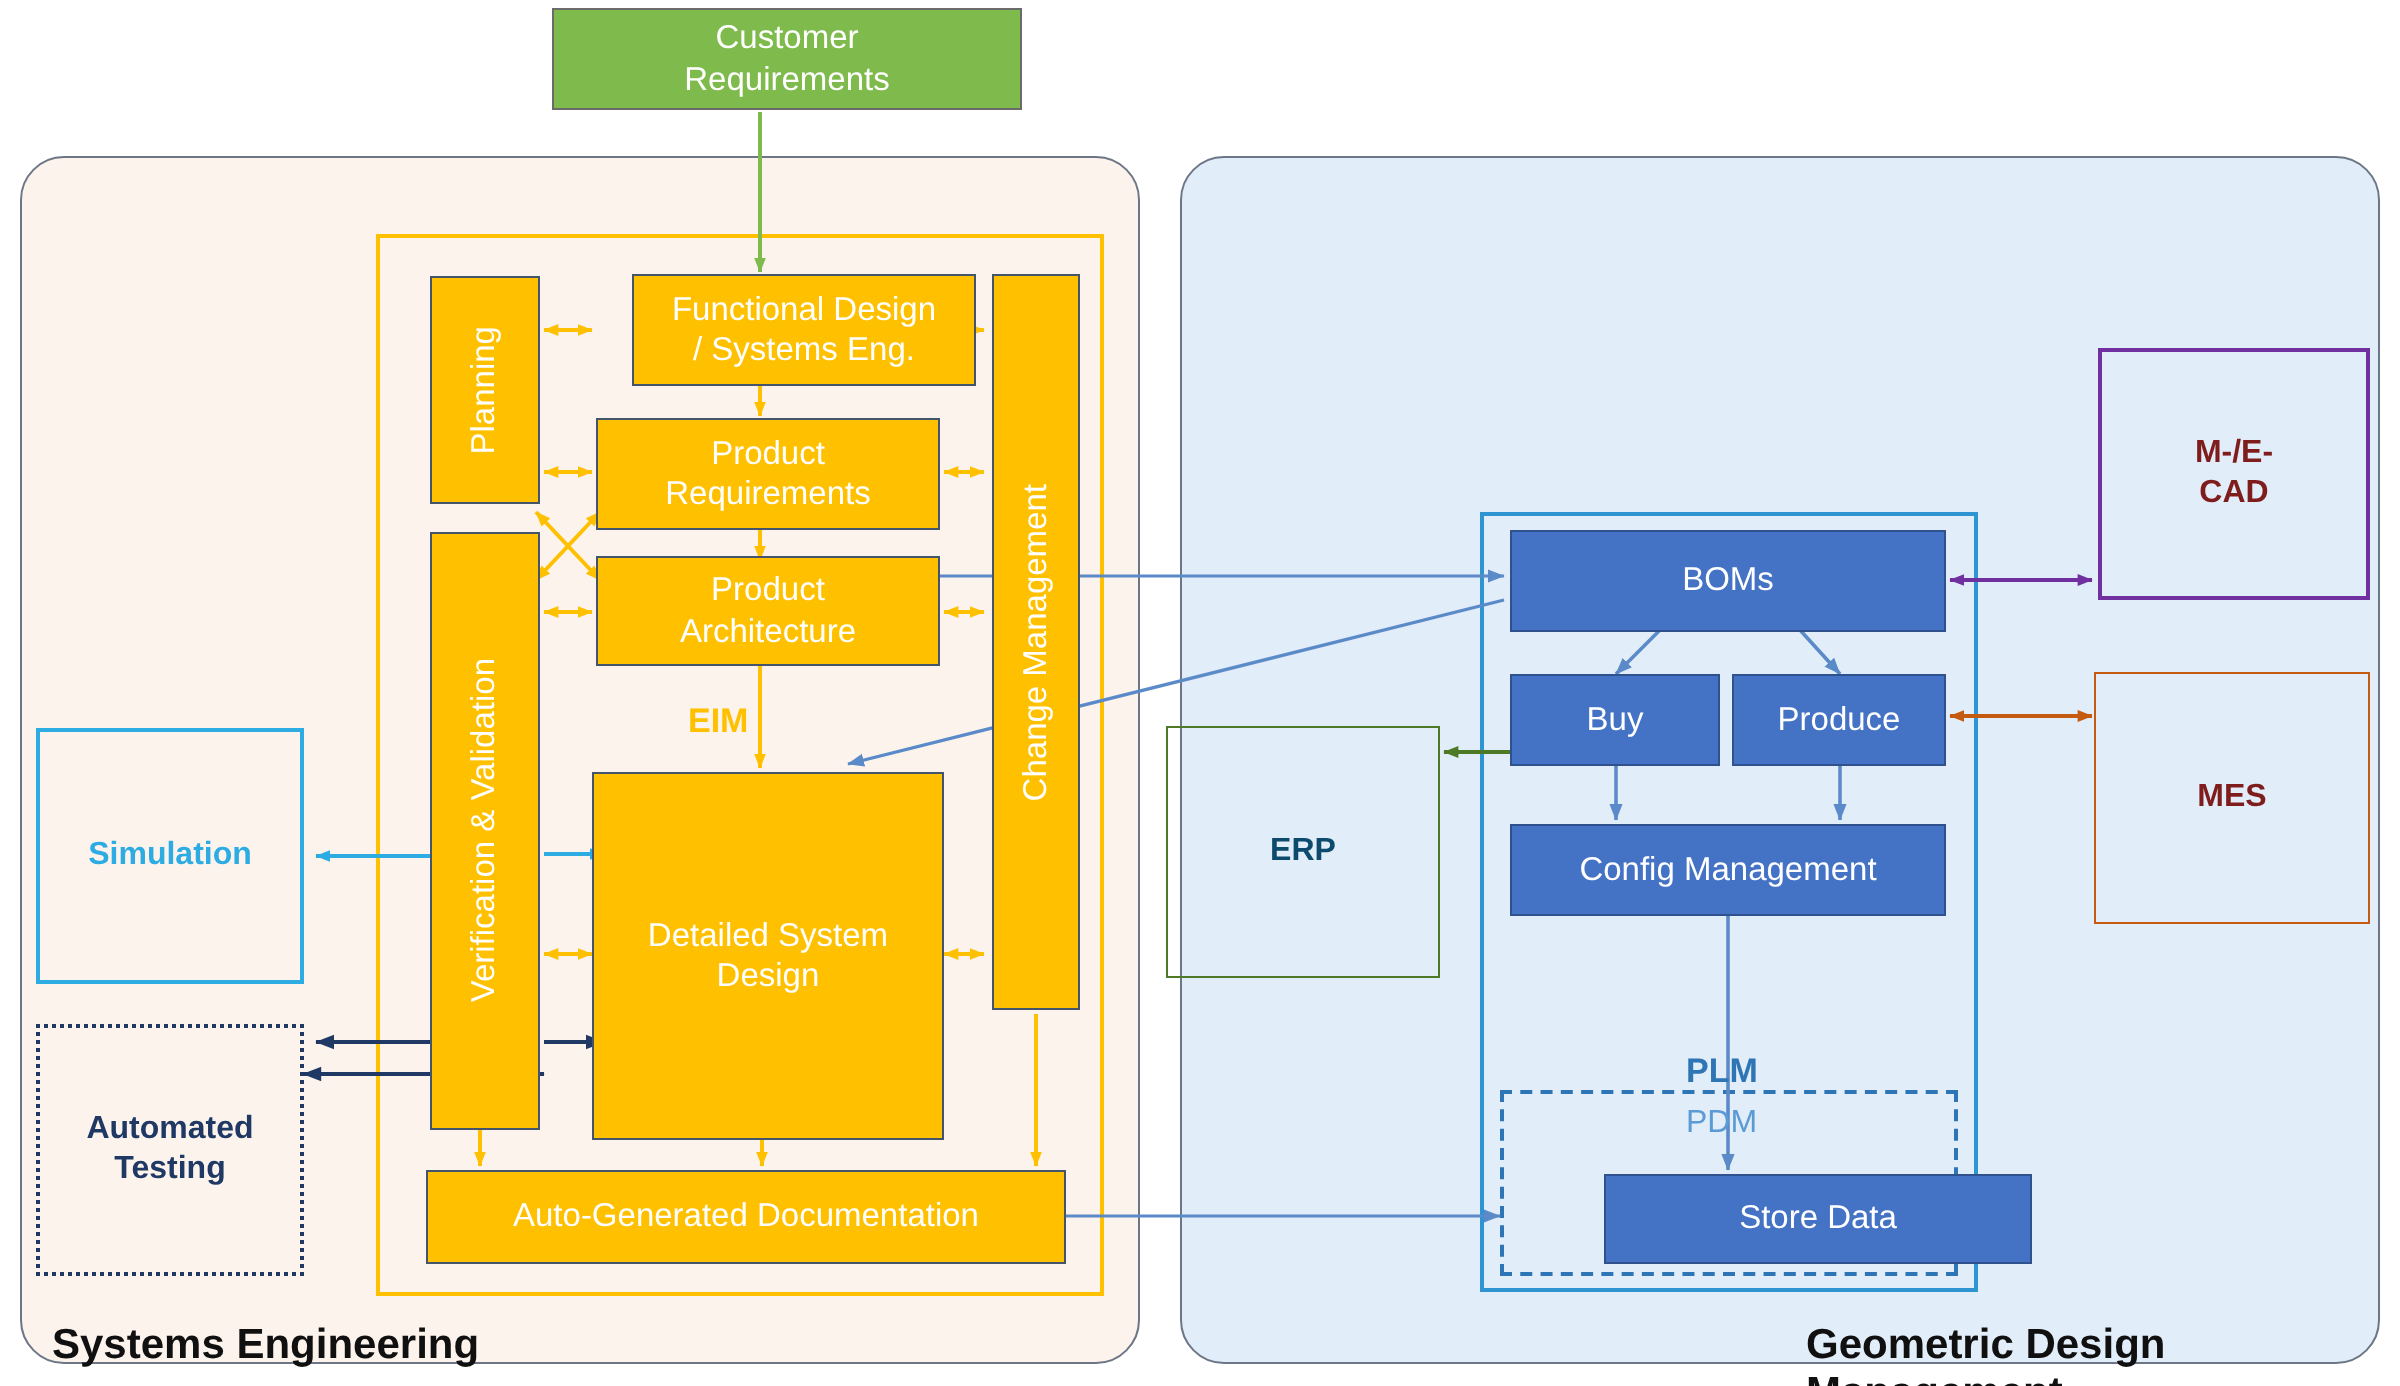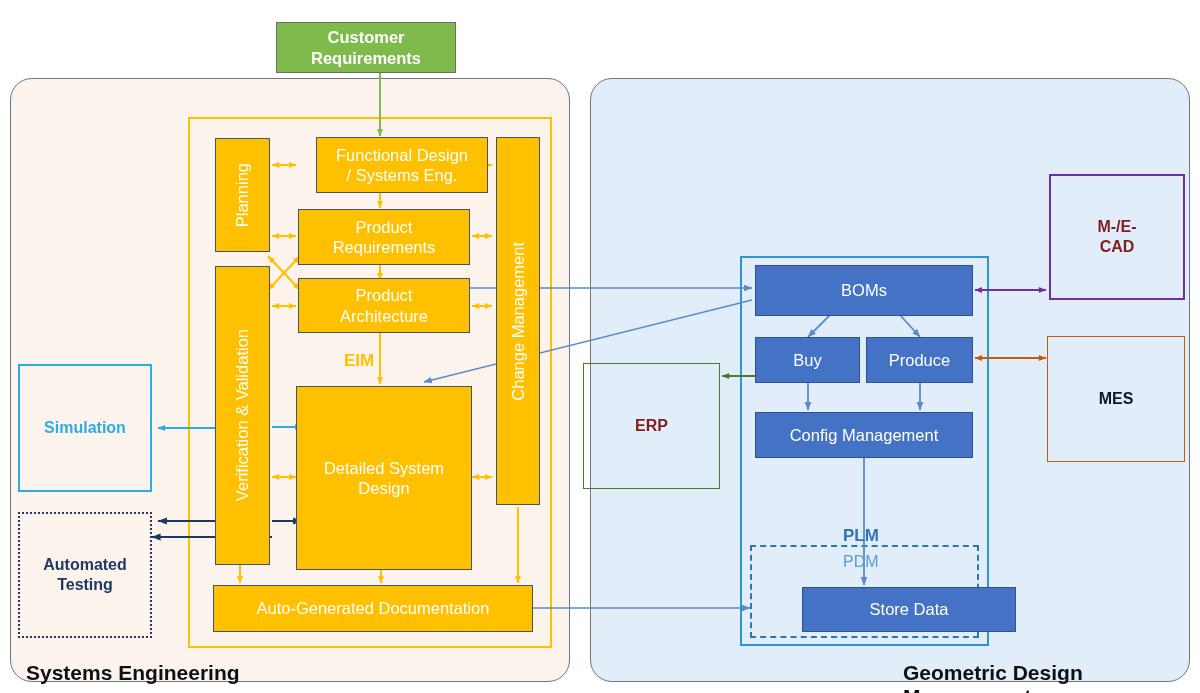--- a/index.html
+++ b/index.html
@@ -25,23 +25,23 @@
   
   .bb{background:#4472C4;border:1.6px solid #2F528F;color:#ffffff;font-size:16.5px;}
 
   
   .greenbox{background:#7FBA4C;border:1.6px solid #6b6b6b;color:#ffffff;font-size:16.5px;}
 
   
   .ol{background:transparent;font-weight:bold;font-size:16px;}
   .ol-sim{border:2px solid #2CACE3;color:#2CACE3;}
   .ol-auto{border:2.5px dotted #1F3864;color:#1F3864;}
-  .ol-erp{border:1.8px solid #4E7A28;color:#7f1d1d;text-align:center;}
+  .ol-erp{border:1.8px solid #4E7A28;color:#0c4a6e;text-align:center;}
   .ol-cad{border:2px solid #7030A0;color:#7f1d1d;}
-  .ol-mes{border:1.8px solid #C55A11;color:#0f172a;}
+  .ol-mes{border:1.8px solid #C55A11;color:#7f1d1d;}
 
   
   .plm-box{border:2px solid #2E94D2;background:transparent;}
   .pdm-box{border:2px dashed #2E75B6;background:transparent;}
 
   
   .cap{position:absolute;font-weight:bold;}
   .cap-eim{color:#FFC000;font-size:17px;}
   .cap-plm{color:#2E75B6;font-size:17px;margin-top:31px;}
   .cap-pdm{color:#5B9BD5;font-size:16px;font-weight:normal;}
@@ -163,21 +163,21 @@
       <path d="M864,458 L864,585" marker-end="url(#ah-bl)"></path>
     </g>
 
     <g stroke-width="2" fill="none">
       <path d="M1046,290 L975,290" stroke="#7030A0" marker-end="url(#ah-pu)" marker-start="url(#ah-pu-s)"></path>
       <path d="M1046,358 L975,358" stroke="#C55A11" marker-end="url(#ah-ora)" marker-start="url(#ah-ora-s)"></path>
       <path d="M722,376 L762,376" stroke="#4E7A28" marker-end="url(#ah-gn)" marker-start="url(#ah-gn-s)"></path>
     </g>
   </svg>
 
-  <div class="node greenbox" style="left:276px;top:22px;width:180px;height:51px;font-weight:bold;">
+  <div class="node greenbox" style="left:276px;top:4px;width:235px;height:51px;">
     <span>Customer<br>Requirements</span>
   </div>
 
   <div class="node ob vert" style="left:215px;top:138px;width:55px;height:114px;">
     <span>Planning</span>
   </div>
 
   <div class="node ob vert" style="left:215px;top:266px;width:55px;height:299px;">
     <span>Verification &amp; Validation</span>
   </div>

